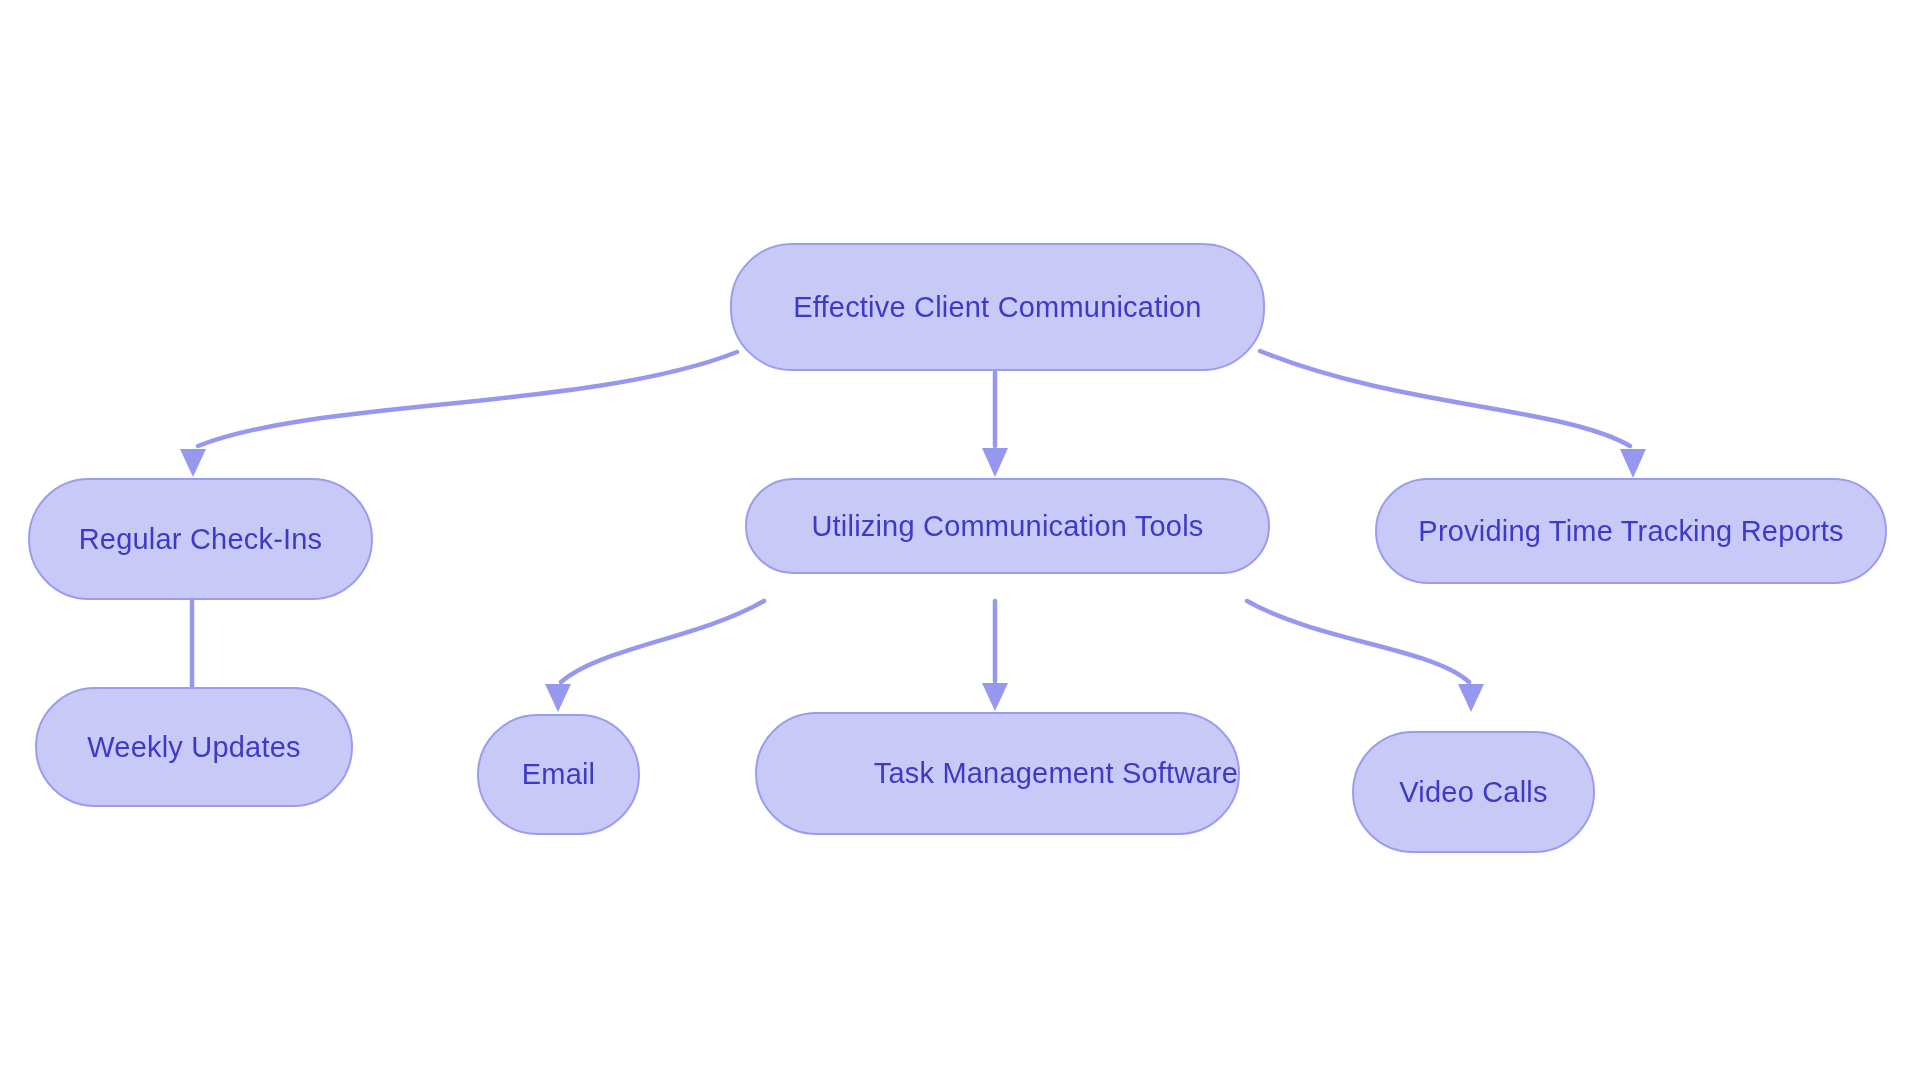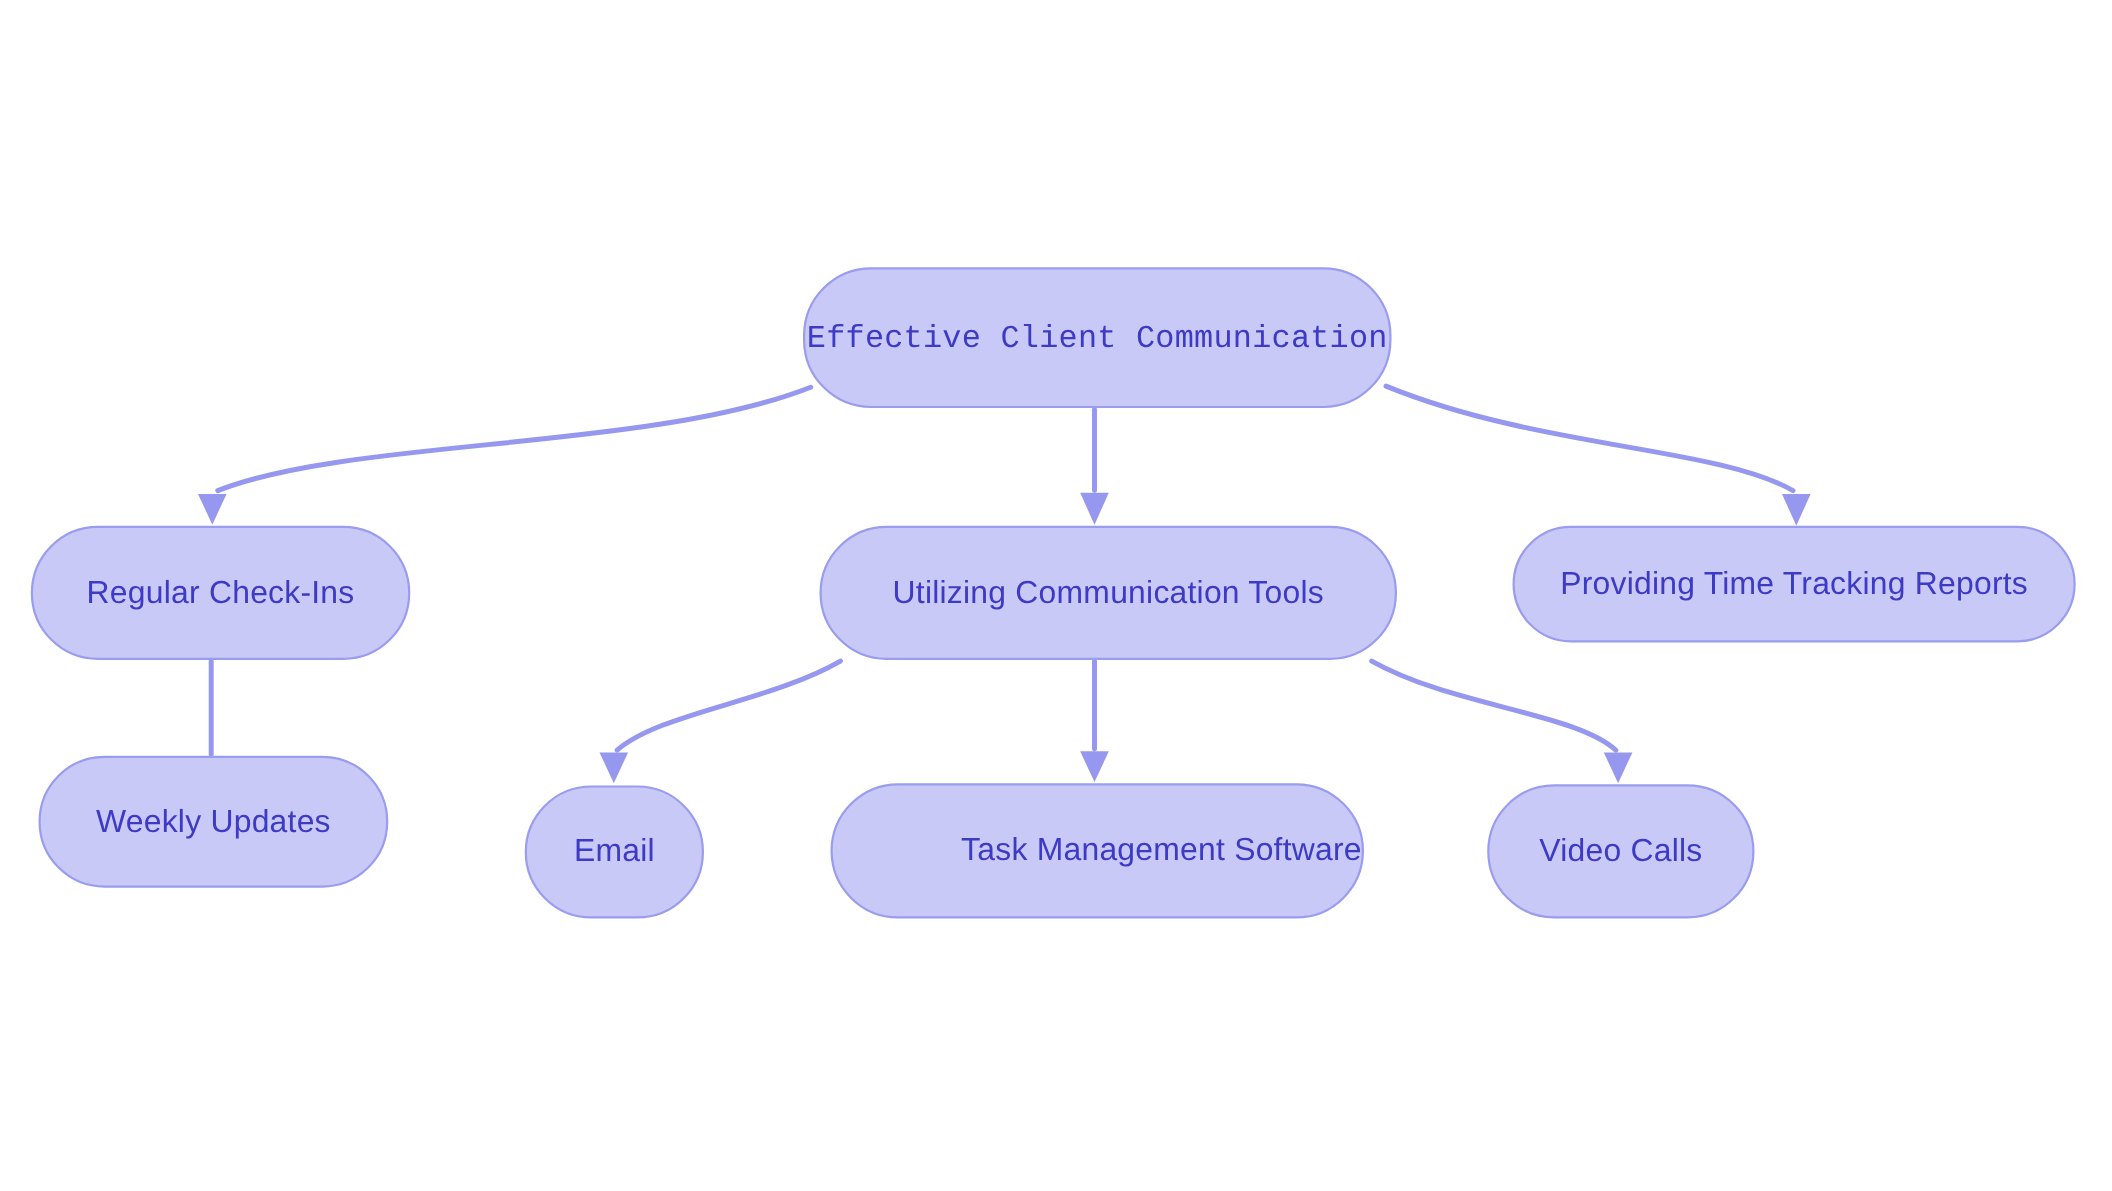--- a/index.html
+++ b/index.html
@@ -18,28 +18,28 @@
   .edges{position:absolute;left:0;top:0;width:1920px;height:1083px;pointer-events:none;}
   .edge-line{fill:none;stroke:var(--arrow);stroke-width:4.5;stroke-linecap:round;}
   .edge-head{fill:var(--arrow);stroke:none;}
   .node{
     position:absolute;display:flex;align-items:center;justify-content:center;
     background:var(--node-fill);border:2px solid var(--node-border);
     border-radius:62px;color:var(--node-text);
     font-size:29px;font-weight:500;letter-spacing:0.2px;white-space:nowrap;
     text-align:center;
   }
-  .node-root      {left:730px; top:243px; width:535px; height:128px;font-family:Liberation Mono, monospace;}
+  .node-root      {left:730px; top:243px; width:535px; height:128px;}
   .node-regular   {left:28px;  top:478px; width:345px; height:122px;}
-  .node-utilizing {left:745px; top:478px; width:525px; height:122px;}
+  .node-utilizing {left:745px; top:478px; width:525px; height:96px;}
   .node-tracking  {left:1375px;top:478px; width:512px; height:106px;}
   .node-weekly    {left:35px;  top:687px; width:318px; height:120px;}
   .node-email     {left:477px; top:714px; width:163px; height:121px;align-items:center;}
   .node-task      {left:755px; top:712px; width:485px; height:123px;justify-content:flex-end;}
-  .node-video     {left:1352px;top:713px; width:243px; height:122px;}
+  .node-video     {left:1352px;top:731px; width:243px; height:122px;}
 </style>
 </head>
 <body>
 
 <div class="canvas">
 
   <svg class="edges" width="1920" height="1083" viewBox="0 0 1920 1083">
     <g>
       <path class="edge-line" d="M 737 352 C 590 410, 320 398, 198 446"></path>
       <polygon class="edge-head" points="180,449 206,449 193,477"></polygon>

